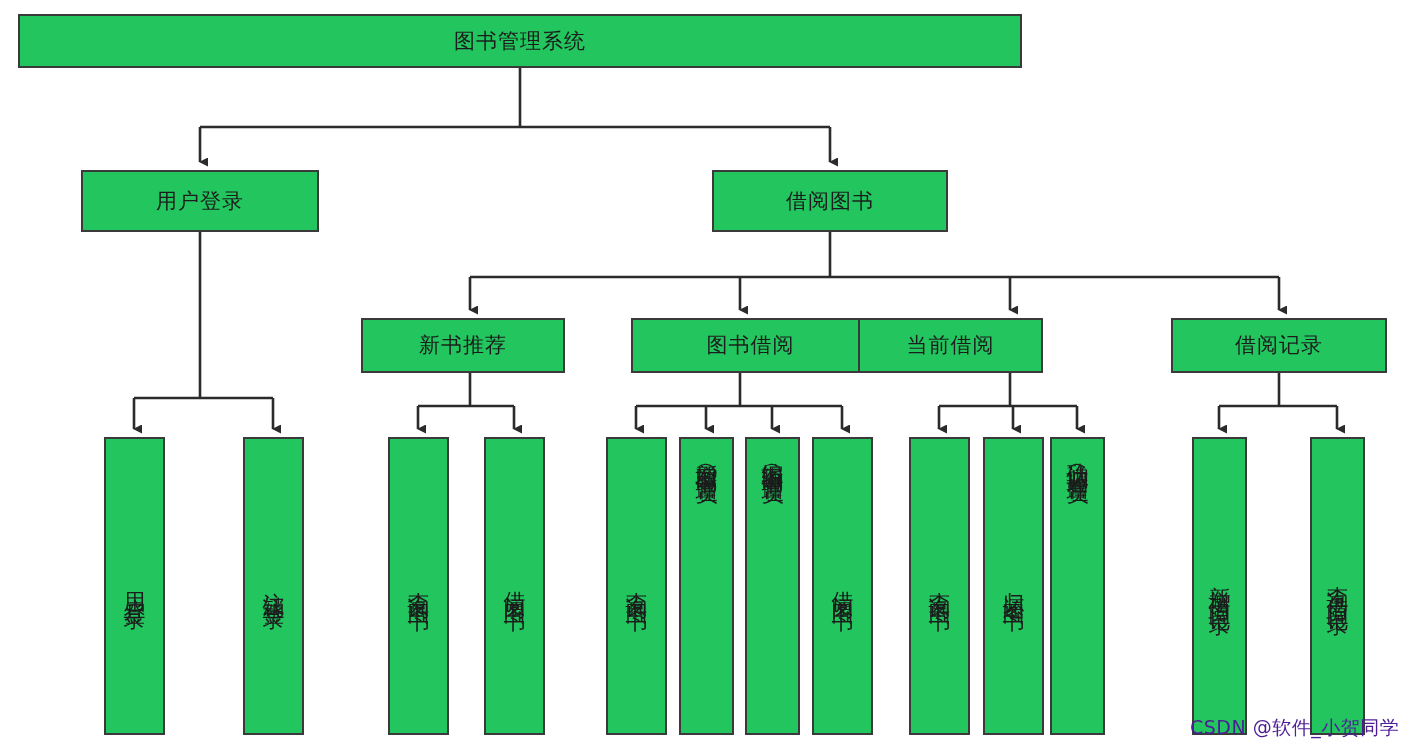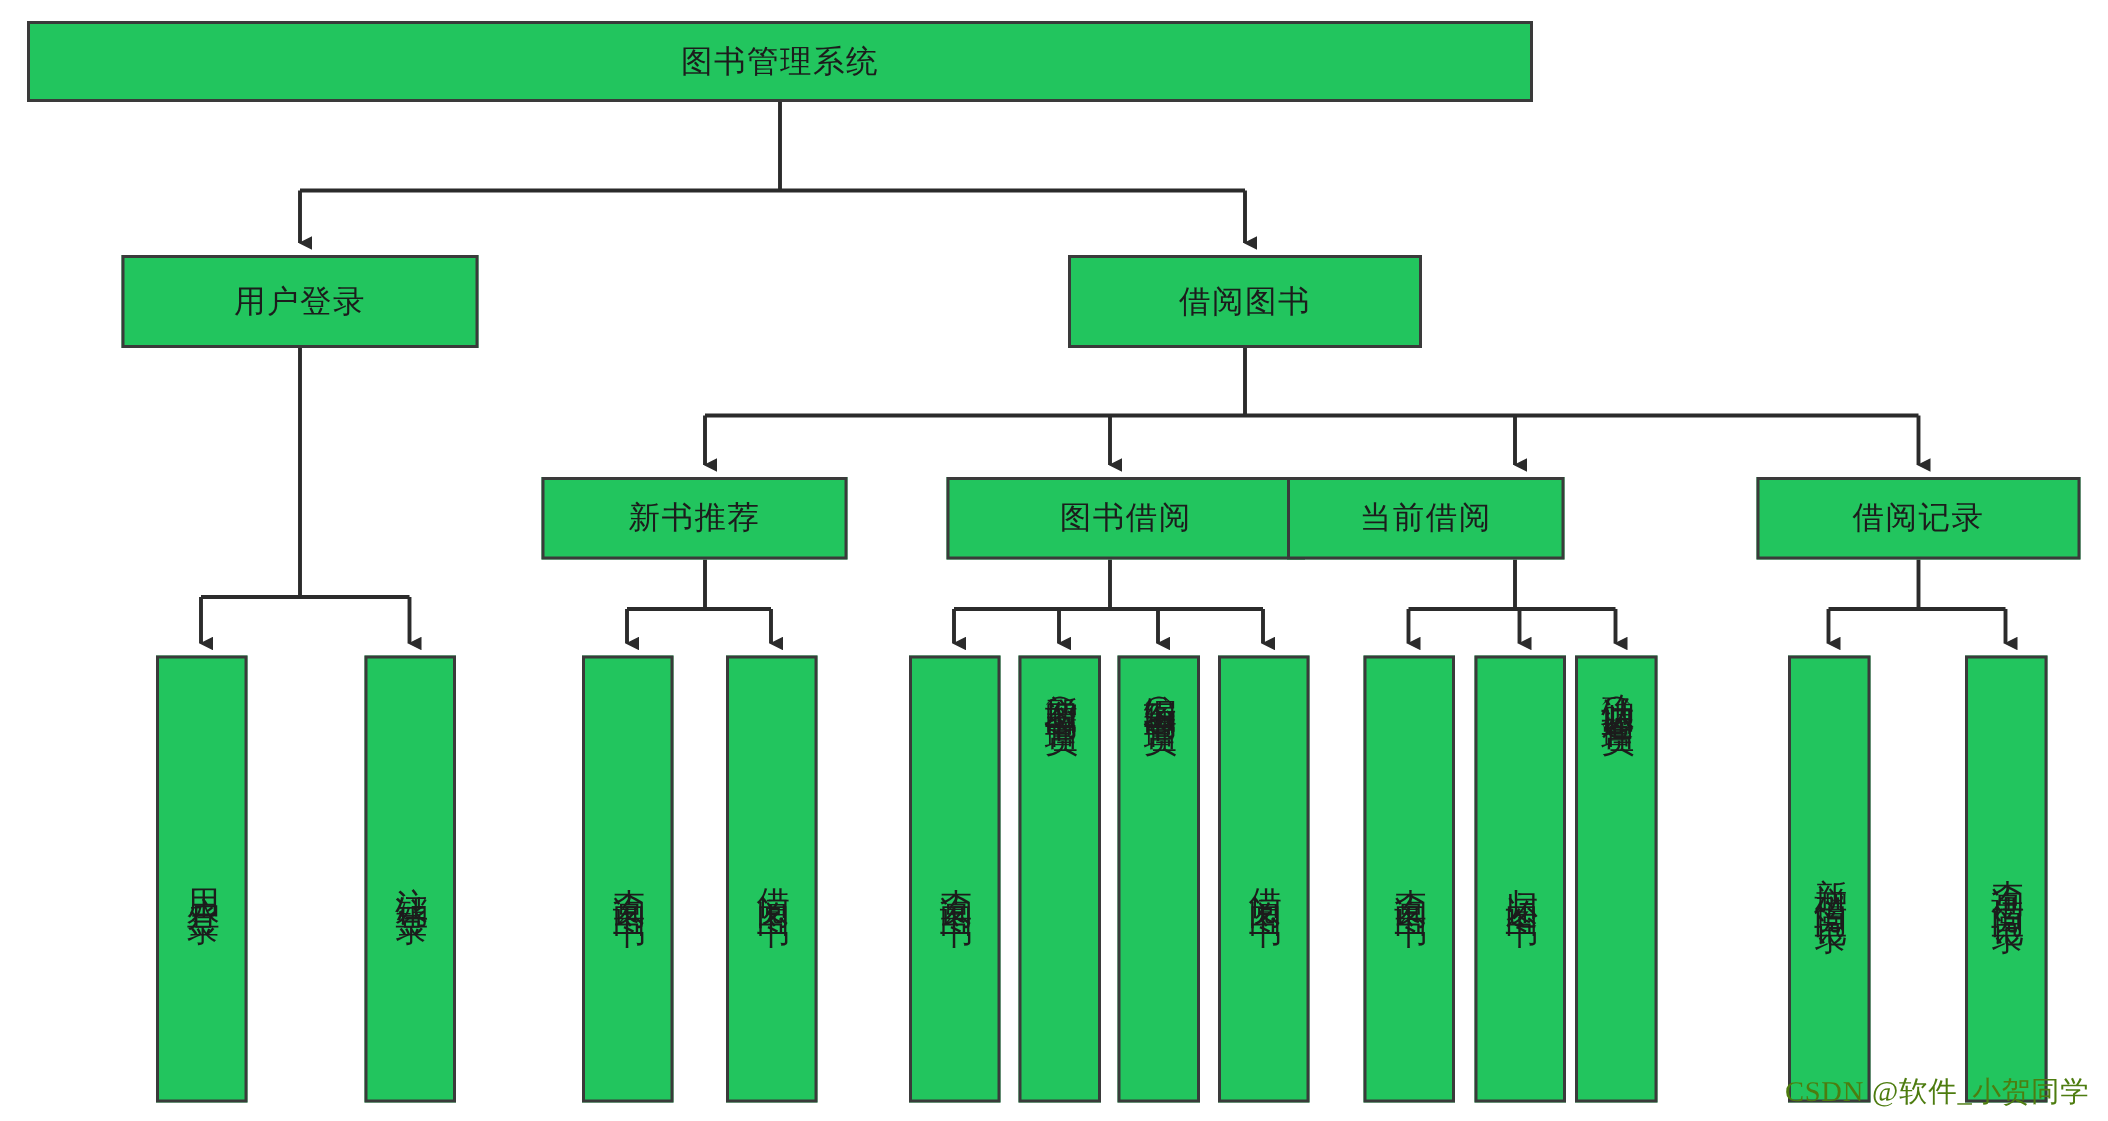--- a/index.html
+++ b/index.html
@@ -191,15 +191,15 @@
   <div class="node vertical tall-text" style="left: 1050px; top: 437px; width: 55px; height: 298px;">
     <span class="label">确认归还（管理员）</span>
   </div>
   <div class="node vertical centered" style="left: 1192px; top: 437px; width: 55px; height: 298px;">
     <span class="label">新增借阅记录</span>
   </div>
   <div class="node vertical centered" style="left: 1310px; top: 437px; width: 55px; height: 298px;">
     <span class="label">查询借阅记录</span>
   </div>
 
-  <div class="watermark" style="left: 1190px; top: 715px; color: #4d7c0f; font-family: Liberation Serif, serif;">CSDN @软件_小贺同学</div>
+  <div class="watermark" style="left: 1190px; top: 715px; color: #4c1d95;">CSDN @软件_小贺同学</div>
 
 </div>
 
 </body></html>

